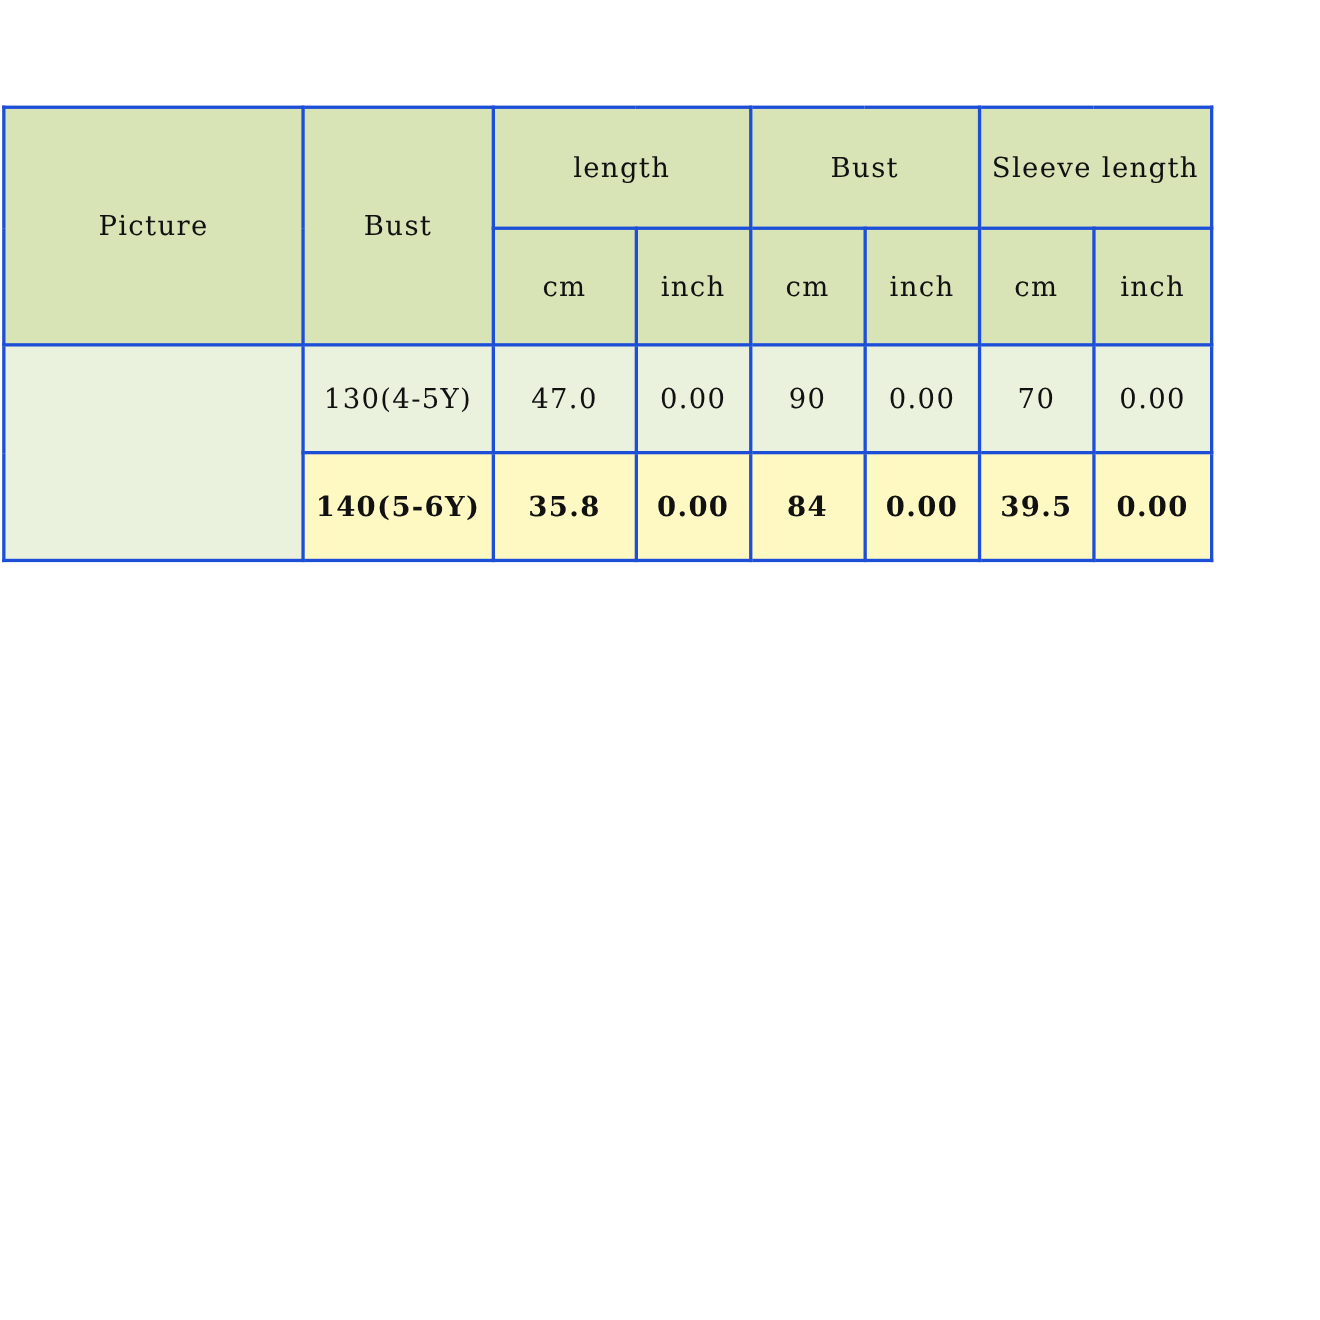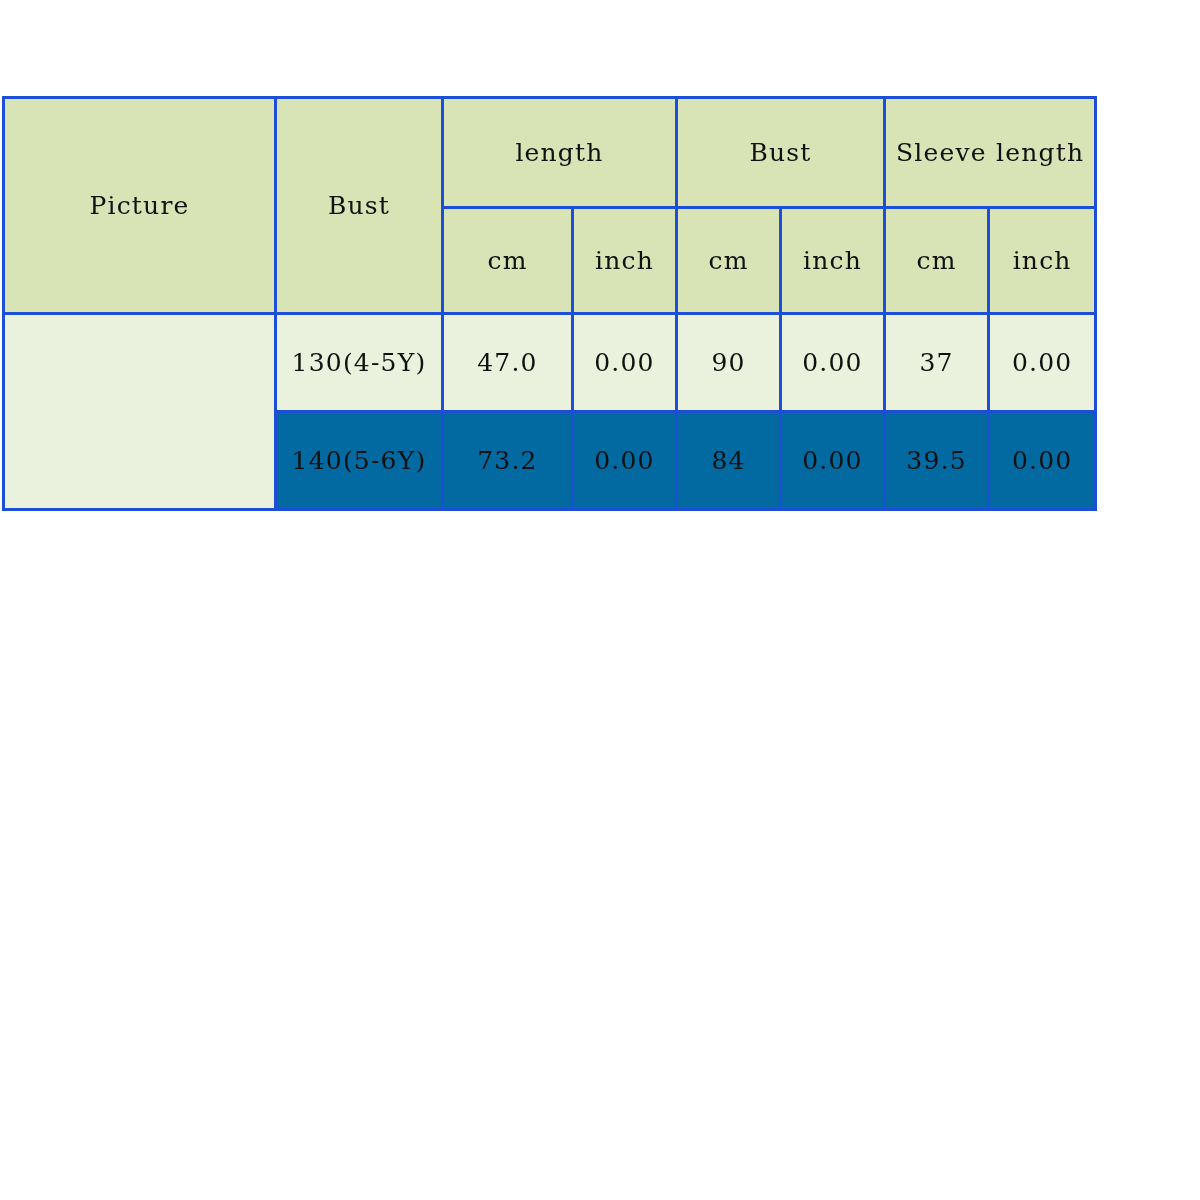--- a/index.html
+++ b/index.html
@@ -90,21 +90,21 @@
     margin-top: 40px;
   }
   td.unit-inch {
     text-align: right;
     font-size: 24px;
     padding-right: 16px;
   }
 
   
   tr.row-light td { background: #eaf1dd; }
-  tr.row-dark  td { background: #0369a1; }
+  tr.row-dark  td { background: #fef9c3; font-weight: bold; }
 
   td.size-label {
     font-size: 25px;
     letter-spacing: 0.5px;
   }
   td.num { font-size: 25px; letter-spacing: 1.5px; }
 
   
   td.title-cell {
     font-size: 26px;
@@ -160,27 +160,27 @@
 
         <tr class="r-data row-light">
           <td class="picture-cell" rowspan="2">
             <div class="picture-box"></div>
           </td>
           <td class="size-label">130(4-5Y)</td>
           <td class="num">47.0</td>
           <td class="num">0.00</td>
           <td class="num">90</td>
           <td class="num">0.00</td>
-          <td class="num">37</td>
+          <td class="num">70</td>
           <td class="num">0.00</td>
         </tr>
 
         <tr class="r-data row-dark">
           <td class="size-label">140(5-6Y)</td>
-          <td class="num">73.2</td>
+          <td class="num">35.8</td>
           <td class="num">0.00</td>
           <td class="num">84</td>
           <td class="num">0.00</td>
           <td class="num">39.5</td>
           <td class="num">0.00</td>
         </tr>
       </tbody>
     </table>
   </div>
 

